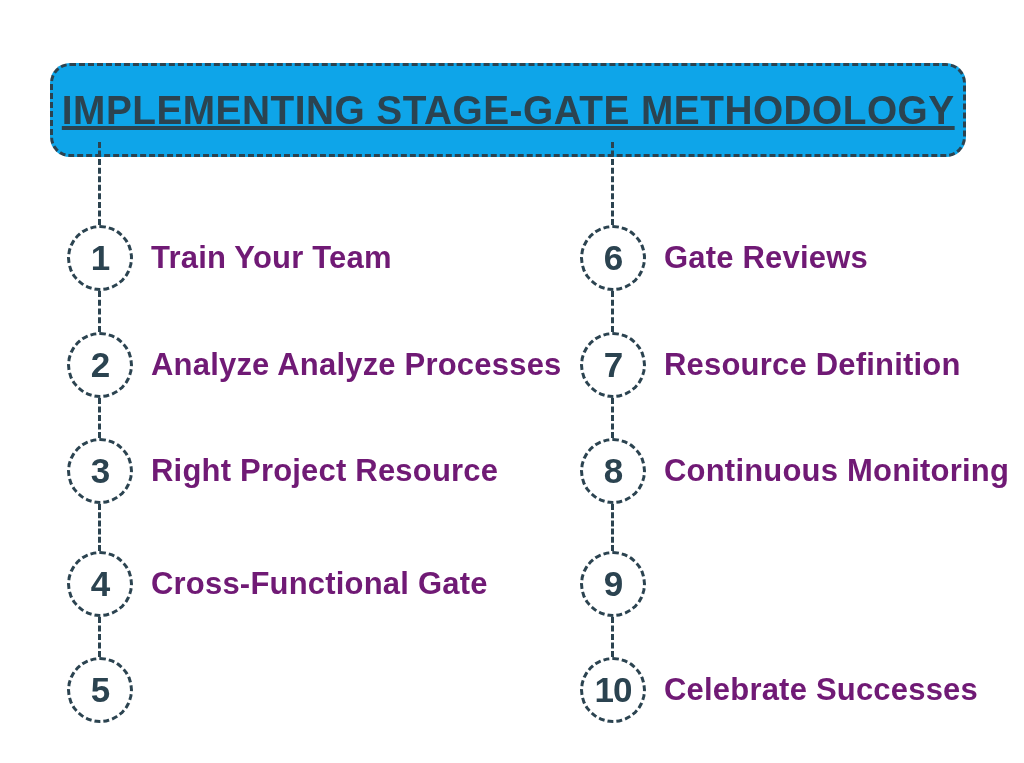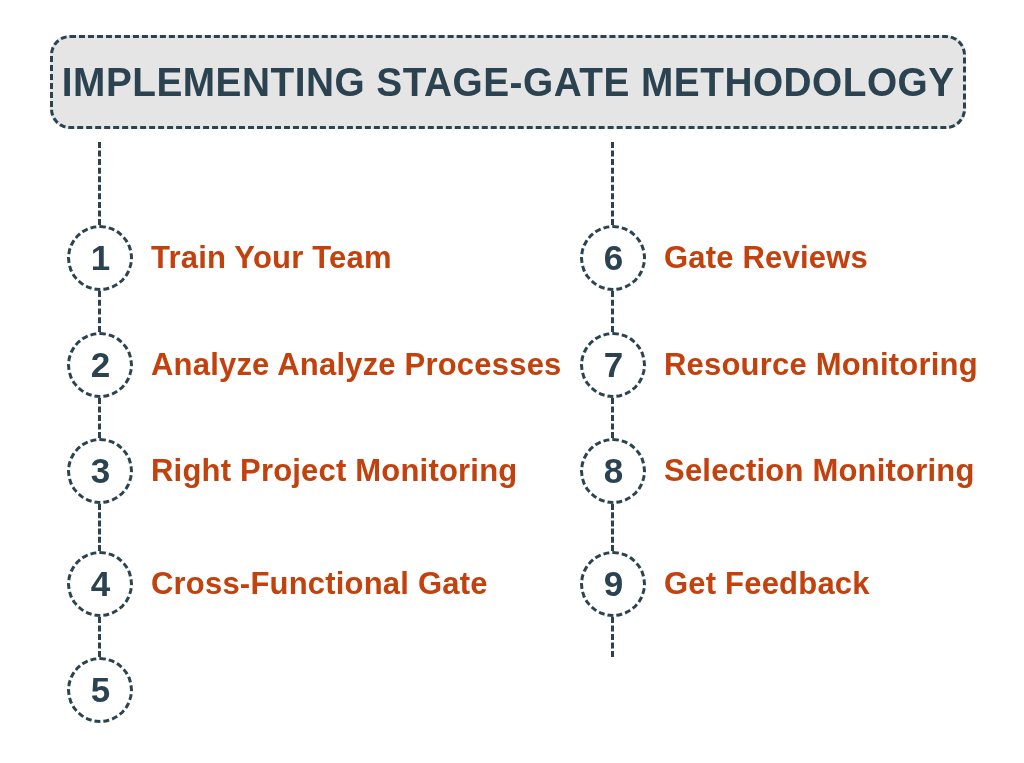--- a/index.html
+++ b/index.html
@@ -12,29 +12,30 @@
     height: 763px;
     background: #ffffff;
     overflow: hidden;
     color: #2b4350;
   }
 
   
   .title-box {
     position: absolute;
     left: 50px;
-    top: 35px;
+    top: 63px;
     width: 916px;
     height: 94px;
     border: 3px dashed #2b4350;
     border-radius: 20px;
     display: flex;
     align-items: center;
     justify-content: center;
-    background: #e5e5e5;
+    background: #0ea5e9;
+    text-decoration: underline;
   }
   .title-text {
     font-size: 40px;
     font-weight: 700;
     letter-spacing: 0.5px;
     color: #2b4350;
     white-space: nowrap;
     transform: scaleX(0.97);
   }
 
@@ -81,21 +82,21 @@
   }
   .num-circle span {
     font-size: 35px;
     font-weight: 700;
     color: #2b4350;
     letter-spacing: -1px;
   }
   .item-label {
     font-size: 31px;
     font-weight: 600;
-    color: #c2410c;
+    color: #701a75;
     white-space: nowrap;
     letter-spacing: 0.2px;
   }
 </style>
 </head>
 <body>
 
 <div class="canvas">
 
   <div class="title-box">
@@ -126,21 +127,21 @@
     <div class="num-circle">
       <span>2</span>
     </div>
     <div class="item-label">Analyze Analyze Processes</div>
   </div>
 
   <div class="item col-left row-3">
     <div class="num-circle">
       <span>3</span>
     </div>
-    <div class="item-label">Right Project Monitoring</div>
+    <div class="item-label">Right Project Resource</div>
   </div>
 
   <div class="item col-left row-4">
     <div class="num-circle">
       <span>4</span>
     </div>
     <div class="item-label">Cross-Functional Gate</div>
   </div>
 
   <div class="item col-left row-5">
@@ -153,31 +154,36 @@
     <div class="num-circle">
       <span>6</span>
     </div>
     <div class="item-label">Gate Reviews</div>
   </div>
 
   <div class="item col-right row-2">
     <div class="num-circle">
       <span>7</span>
     </div>
-    <div class="item-label">Resource Monitoring</div>
+    <div class="item-label">Resource Definition</div>
   </div>
 
   <div class="item col-right row-3">
     <div class="num-circle">
       <span>8</span>
     </div>
-    <div class="item-label">Selection Monitoring</div>
+    <div class="item-label">Continuous Monitoring</div>
   </div>
 
   <div class="item col-right row-4">
     <div class="num-circle">
       <span>9</span>
     </div>
-    <div class="item-label">Get Feedback</div>
   </div>
 
+  <div class="item col-right row-5">
+    <div class="num-circle">
+      <span>10</span>
+    </div>
+    <div class="item-label">Celebrate Successes</div>
+  </div>
 
 </div>
 
 </body></html>

